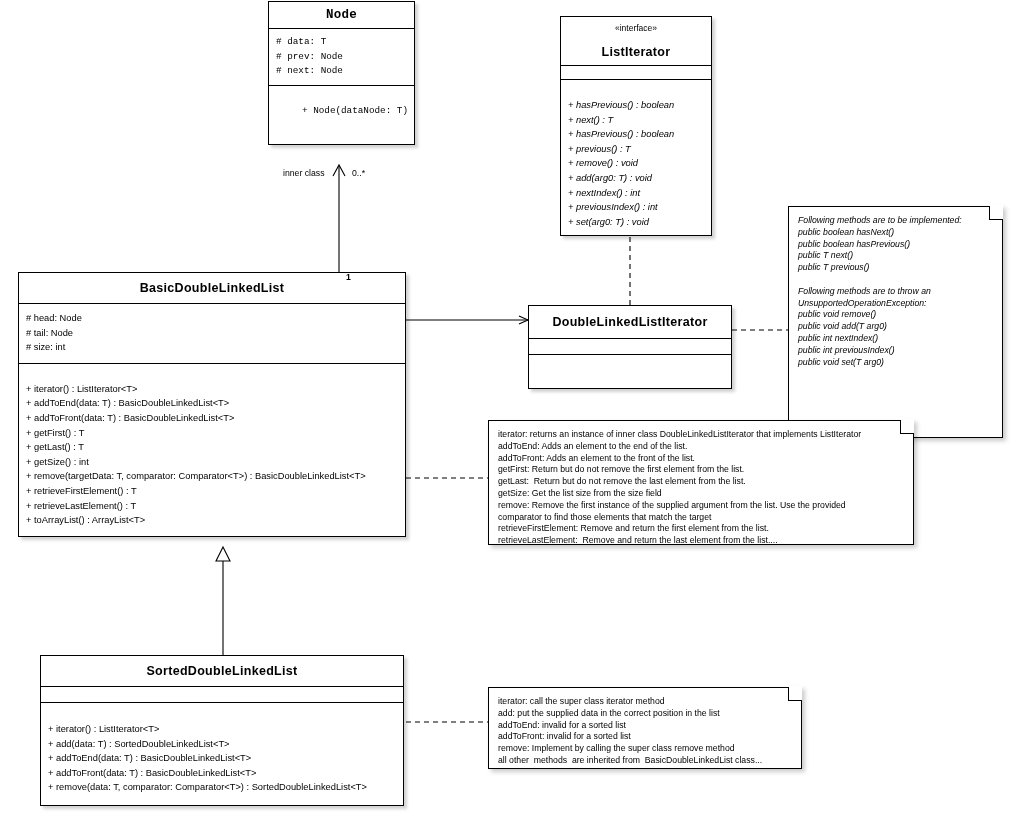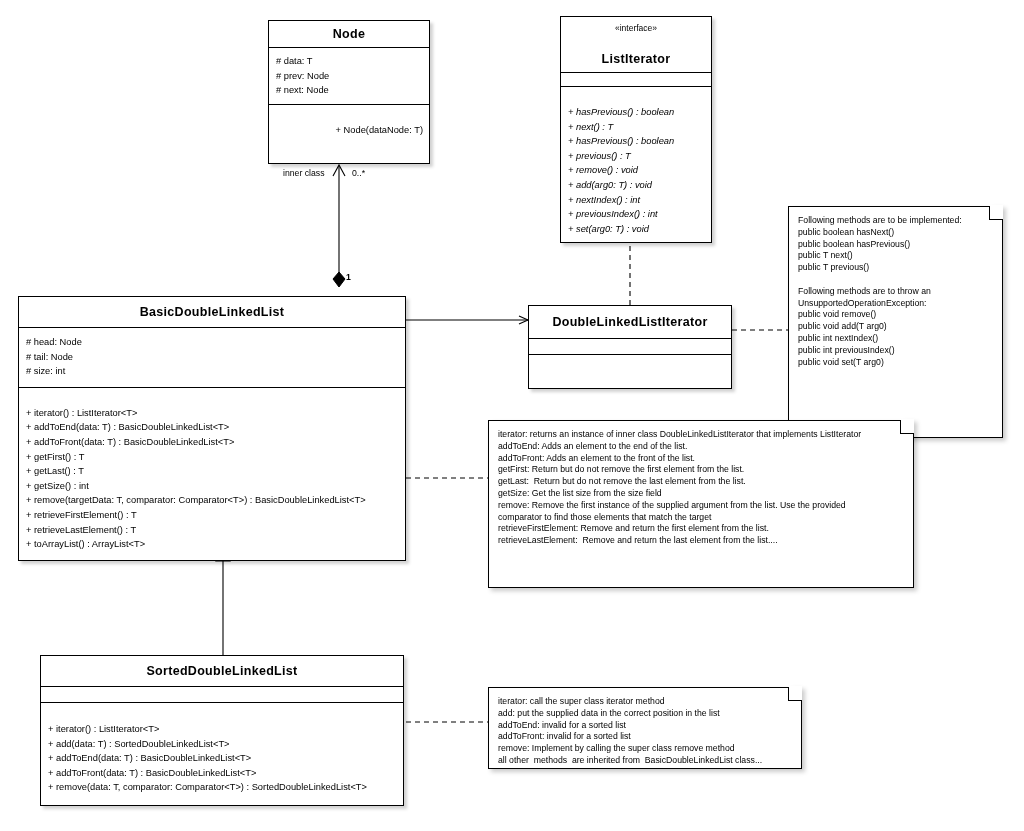--- a/index.html
+++ b/index.html
@@ -45,21 +45,21 @@
     letter-spacing: 0.3px;
     padding: 6px 4px 6px 4px;
     border-bottom: 1px solid #000;
     box-sizing: border-box;
   }
   .uml-stereotype {
     display: block;
     font-weight: normal;
     font-size: 8.5px;
     letter-spacing: 0;
-    margin-bottom: 19px;
+    margin-bottom: 12px;
   }
   .uml-compartment {
     border-bottom: 1px solid #000;
     box-sizing: border-box;
     padding: 6px 6px 6px 7px;
   }
   .uml-compartment:last-child {
     border-bottom: none;
     margin-top: 12px;
   }
@@ -174,21 +174,21 @@
 
     <g>
       <line x1="406" y1="722" x2="488" y2="722" stroke="#000" stroke-width="1" stroke-dasharray="5,4"></line>
     </g>
   </svg>
 
   <div class="edge-label" style="left:283px; top:168px;">inner class</div>
   <div class="edge-label" style="left:352px; top:168px;">0..*</div>
   <div class="edge-label bold" style="left:346px; top:272px;">1</div>
 
-  <div class="uml-class" style="left:268px; top:20px; width:162px;">
+  <div class="uml-class" style="left:268px; top:1px; width:147px;font-family:Liberation Mono, monospace;">
     <div class="uml-header">
       <span>Node</span>
     </div>
     <div class="uml-compartment">
       <div class="uml-row"># data: T</div>
       <div class="uml-row"># prev: Node</div>
       <div class="uml-row"># next: Node</div>
     </div>
     <div class="uml-compartment" style="height:46px;text-align:right;">
       <div class="uml-row">+ Node(dataNode: T)</div>
@@ -207,21 +207,21 @@
       <div class="uml-row">+ hasPrevious() : boolean</div>
       <div class="uml-row">+ previous() : T</div>
       <div class="uml-row">+ remove() : void</div>
       <div class="uml-row">+ add(arg0: T) : void</div>
       <div class="uml-row">+ nextIndex() : int</div>
       <div class="uml-row">+ previousIndex() : int</div>
       <div class="uml-row">+ set(arg0: T) : void</div>
     </div>
   </div>
 
-  <div class="uml-class" style="left:18px; top:296px; width:388px;">
+  <div class="uml-class" style="left:18px; top:272px; width:388px;">
     <div class="uml-header" style="padding:8px 4px;">
       <span>BasicDoubleLinkedList</span>
     </div>
     <div class="uml-compartment" style="padding:7px 13px 8px 7px;">
       <div class="uml-row"># head: Node</div>
       <div class="uml-row"># tail: Node</div>
       <div class="uml-row"># size: int</div>
     </div>
     <div class="uml-compartment" style="padding:6px 6px 8px 7px;">
       <div class="uml-row">+ iterator() : ListIterator&lt;T&gt;</div>
@@ -252,40 +252,40 @@
     <div class="uml-compartment empty" style="height:16px;"></div>
     <div class="uml-compartment" style="padding:7px 6px 10px 7px;">
       <div class="uml-row">+ iterator() : ListIterator&lt;T&gt;</div>
       <div class="uml-row">+ add(data: T) : SortedDoubleLinkedList&lt;T&gt;</div>
       <div class="uml-row">+ addToEnd(data: T) : BasicDoubleLinkedList&lt;T&gt;</div>
       <div class="uml-row">+ addToFront(data: T) : BasicDoubleLinkedList&lt;T&gt;</div>
       <div class="uml-row">+ remove(data: T, comparator: Comparator&lt;T&gt;) : SortedDoubleLinkedList&lt;T&gt;</div>
     </div>
   </div>
 
-  <div class="uml-note" style="left:788px; top:206px; width:215px; height:232px;">
+  <div class="uml-note" style="left:788px; top:206px; width:215px; height:232px;font-style:italic;">
     <div class="note-body">
       <div class="note-fold"></div>
       <div class="note-line">Following methods are to be implemented:</div>
       <div class="note-line">public boolean hasNext()</div>
       <div class="note-line">public boolean hasPrevious()</div>
       <div class="note-line">public T next()</div>
       <div class="note-line">public T previous()</div>
       <div class="note-line blank"></div>
       <div class="note-line">Following methods are to throw an</div>
       <div class="note-line">UnsupportedOperationException:</div>
       <div class="note-line">public void remove()</div>
       <div class="note-line">public void add(T arg0)</div>
       <div class="note-line">public int nextIndex()</div>
       <div class="note-line">public int previousIndex()</div>
       <div class="note-line">public void set(T arg0)</div>
     </div>
   </div>
 
-  <div class="uml-note" style="left:488px; top:420px; width:426px; height:168px;">
+  <div class="uml-note" style="left:488px; top:420px; width:426px; height:125px;">
     <div class="note-body">
       <div class="note-fold"></div>
       <div class="note-line">iterator: returns an instance of inner class DoubleLinkedListIterator that implements ListIterator</div>
       <div class="note-line">addToEnd: Adds an element to the end of the list.</div>
       <div class="note-line">addToFront: Adds an element to the front of the list.</div>
       <div class="note-line">getFirst: Return but do not remove the first element from the list.</div>
       <div class="note-line">getLast:  Return but do not remove the last element from the list.</div>
       <div class="note-line">getSize: Get the list size from the size field</div>
       <div class="note-line">remove: Remove the first instance of the supplied argument from the list. Use the provided</div>
       <div class="note-line">comparator to find those elements that match the target</div>

